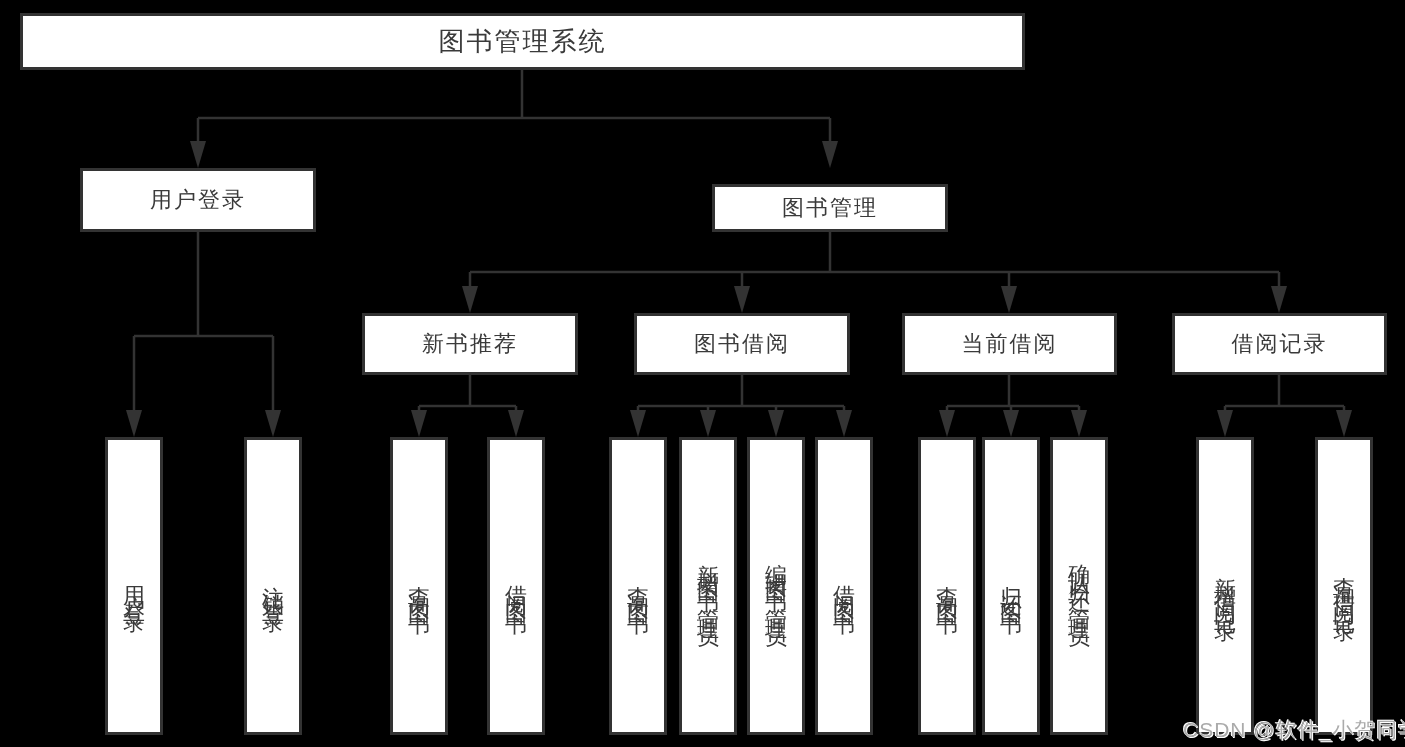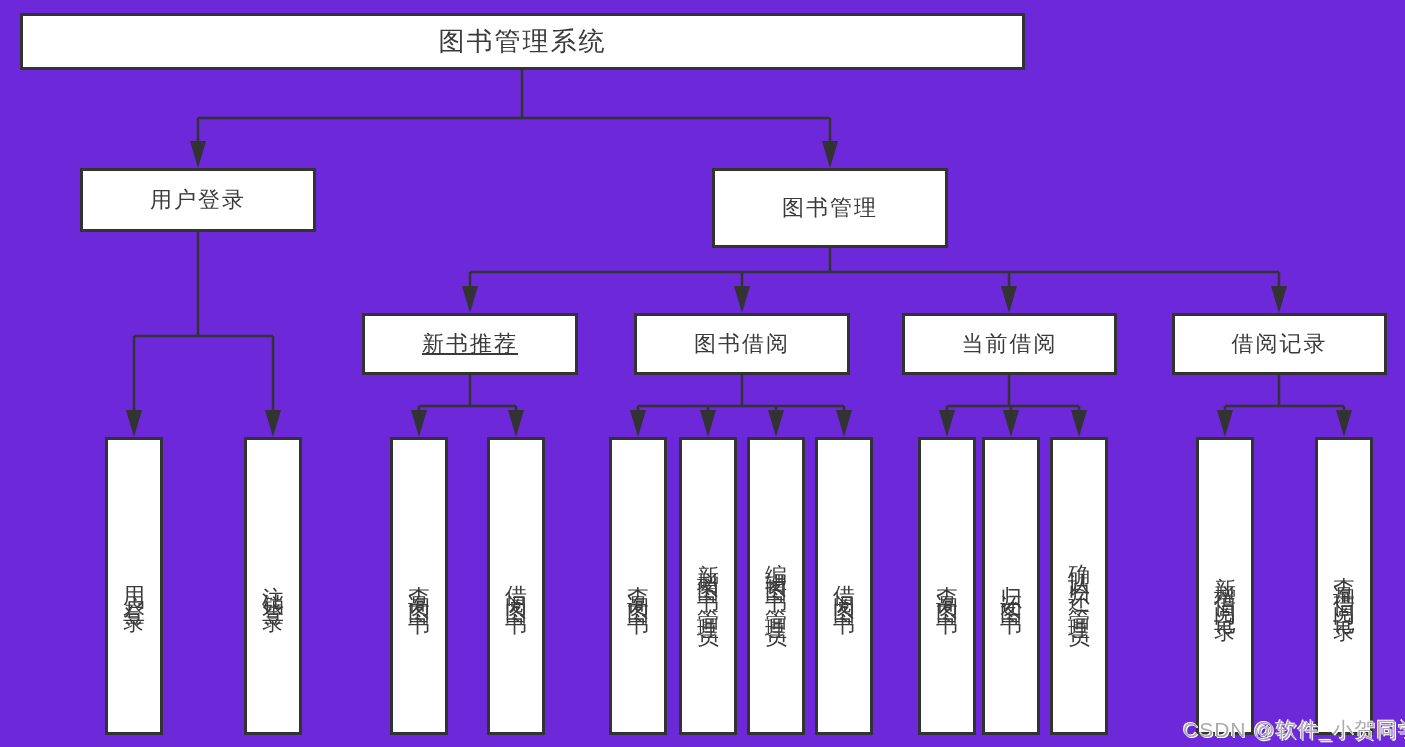--- a/index.html
+++ b/index.html
@@ -1,20 +1,20 @@
 <!DOCTYPE html>
 <html><head>
 <meta charset="utf-8">
 <style>
   html, body { margin: 0; padding: 0; background: #ffffff; }
   #stage {
     position: relative;
     width: 1405px;
     height: 747px;
-    background: #6d28d9;
+    background: #000000;
     font-family: "Liberation Sans", "DejaVu Sans", sans-serif;
     overflow: hidden;
   }
   #connectors {
     position: absolute;
     left: 0; top: 0;
     width: 1405px; height: 747px;
     pointer-events: none;
   }
   .node {
@@ -35,22 +35,22 @@
     text-orientation: mixed;
     white-space: nowrap;
     font-size: 22px;
     letter-spacing: 9px;
     line-height: 1;
     color: #3a3a3a;
   }
   
   #n-root        { left: 20px;  top: 13px;  width: 1005px; height: 57px; }
   #n-user-login  { left: 80px;  top: 168px; width: 236px;  height: 64px; }
-  #n-book-mgmt   { left: 712px; top: 168px; width: 236px;  height: 80px; }
-  #n-new-rec     { left: 362px;  top: 313px; width: 216px; height: 62px; text-decoration: underline; }
+  #n-book-mgmt   { left: 712px; top: 184px; width: 236px;  height: 48px; }
+  #n-new-rec     { left: 362px;  top: 313px; width: 216px; height: 62px; }
   #n-borrowing   { left: 634px;  top: 313px; width: 216px; height: 62px; }
   #n-current     { left: 902px;  top: 313px; width: 215px; height: 62px; }
   #n-records     { left: 1172px; top: 313px; width: 215px; height: 62px; }
   
   #l-login   { left: 105px;  }
   #l-logout  { left: 244px;  }
   #l-q1      { left: 390px;  }
   #l-b1      { left: 487px;  }
   #l-q2      { left: 609px;  }
   #l-add     { left: 679px;  }

